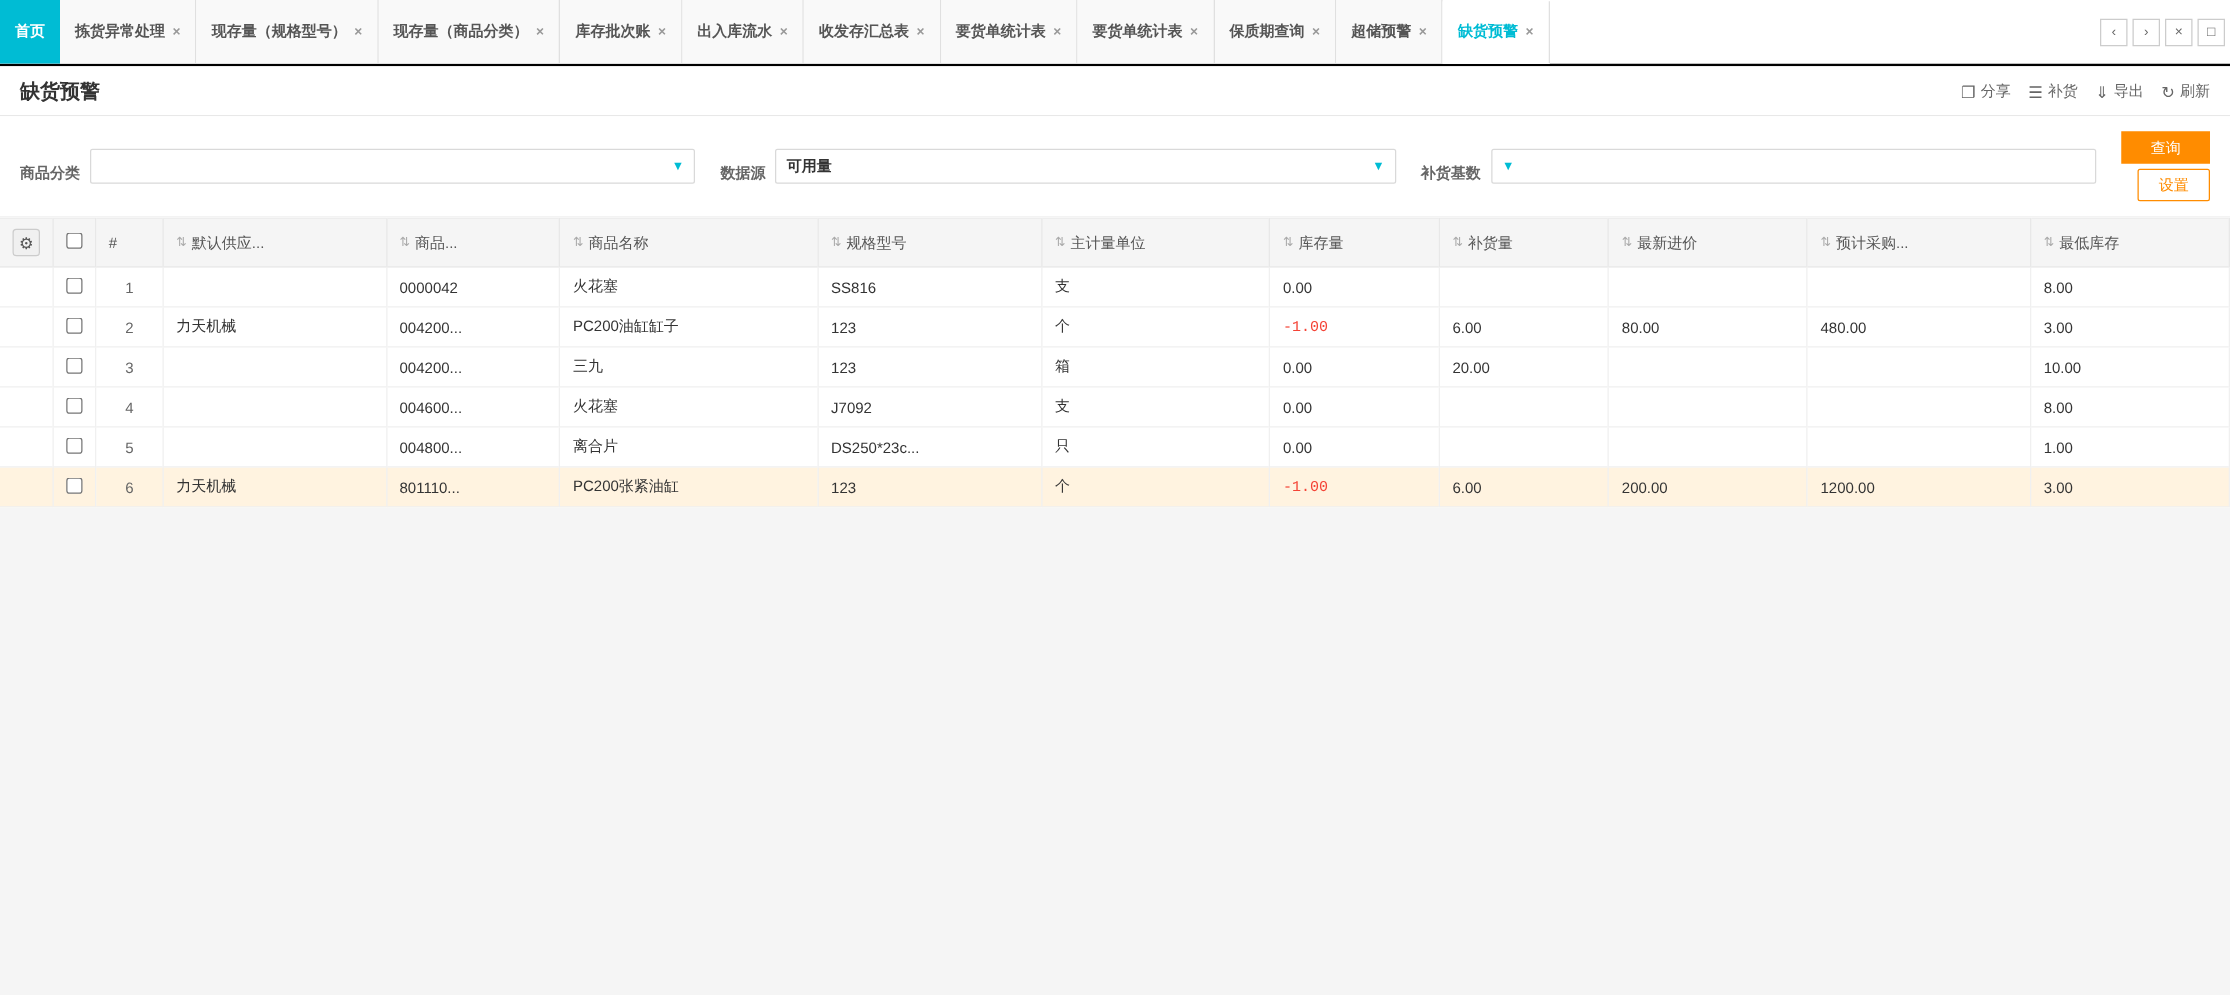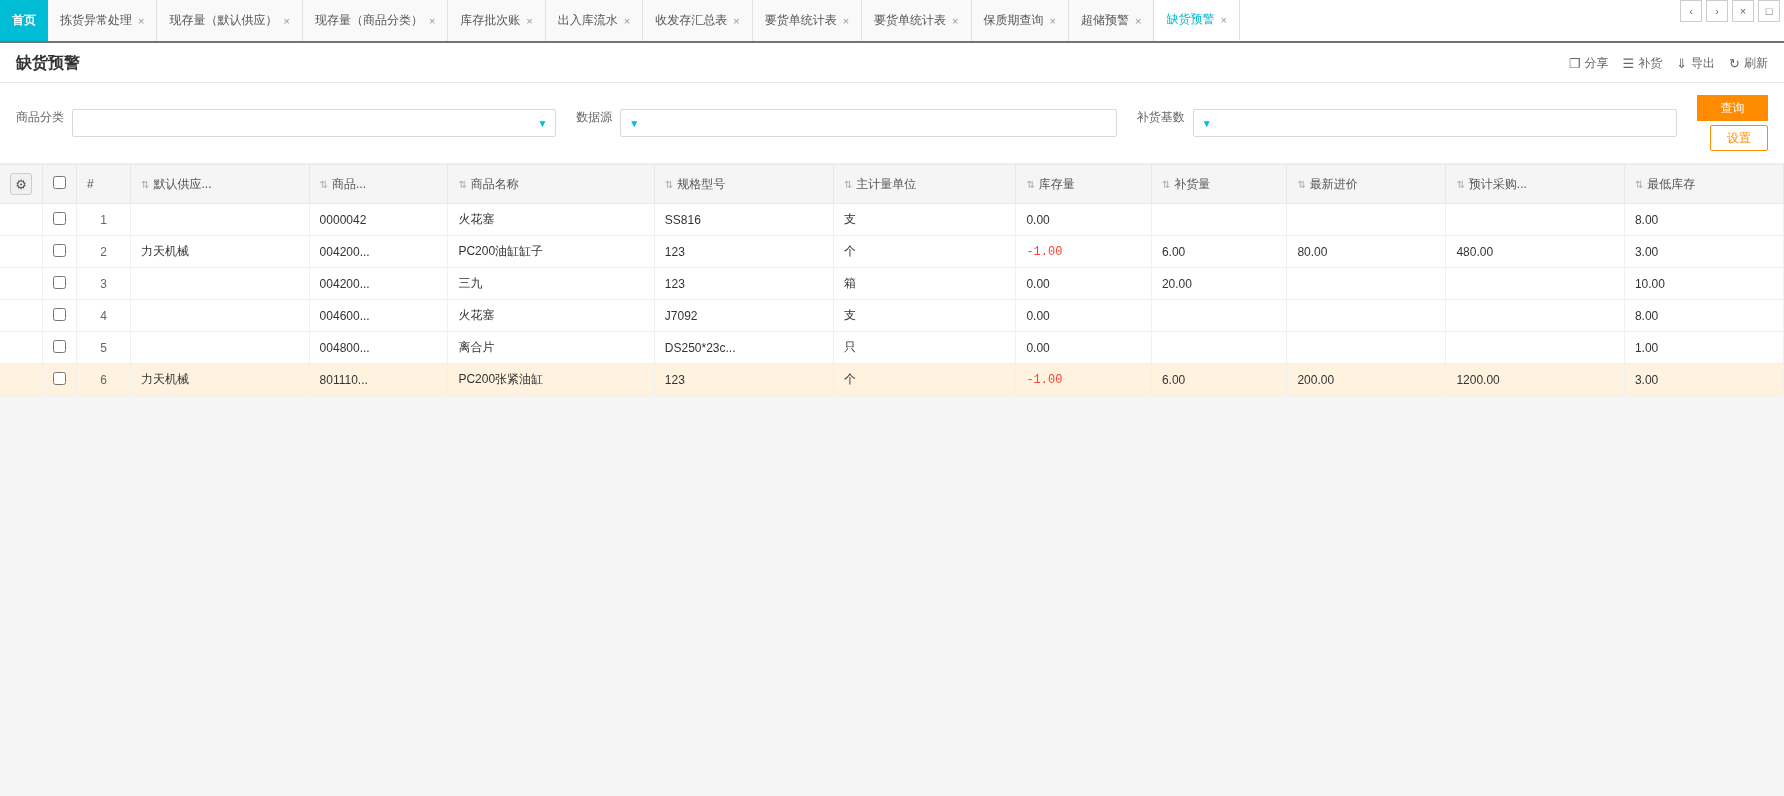--- a/index.html
+++ b/index.html
@@ -1,38 +1,39 @@
 <!DOCTYPE html>
 <html><head>
   <meta charset="utf-8">
   <style>
     * { box-sizing: border-box; margin: 0; padding: 0; }
     body { font-family: 'Microsoft YaHei', Arial, sans-serif; font-size: 13px; background: #f5f5f5; color: #333; overflow-x: hidden; }
 
     
     .tab-bar {
       display: flex;
-      align-items: flex-start;
-      background: #fff;
-      border-bottom: 2px solid #737373;
-      height: 43px;
+      align-items: center;
+      background: #fff;
+      border-bottom: 2px solid #000000;
+      height: 53px;
       overflow: hidden;
     }
     .tab-item {
       display: flex;
       align-items: center;
       padding: 0 12px;
       height: 100%;
       white-space: nowrap;
       cursor: pointer;
       font-size: 12px;
       color: #555;
       border-right: 1px solid #e0e0e0;
       background: #f9f9f9;
       position: relative;
+      font-weight: bold;
     }
     .tab-item.active {
       background: #fff;
       color: #00bcd4;
       border-bottom: 2px solid #fff;
       margin-bottom: -2px;
       z-index: 1;
     }
     .tab-item .close-btn {
       margin-left: 6px;
@@ -108,23 +109,24 @@
     .filter-row {
       display: flex;
       align-items: center;
       padding: 12px 16px;
       gap: 20px;
       background: #fff;
       border-bottom: 1px solid #f0f0f0;
     }
     .filter-item {
       display: flex;
-      align-items: flex-start;
+      align-items: flex-end;
       gap: 8px;
       flex: 1;
+      font-weight: bold;
     }
     .filter-label {
       font-size: 12px;
       color: #666;
       white-space: nowrap;
     }
     .filter-select {
       flex: 1;
       height: 28px;
       border: 1px solid #d9d9d9;
@@ -235,21 +237,21 @@
 
 <div class="tab-bar">
   <div class="tab-item home">
     <span>首页</span>
   </div>
   <div class="tab-item">
     <span>拣货异常处理</span>
     <span class="close-btn">×</span>
   </div>
   <div class="tab-item">
-    <span>现存量（默认供应）</span>
+    <span>现存量（规格型号）</span>
     <span class="close-btn">×</span>
   </div>
   <div class="tab-item">
     <span>现存量（商品分类）</span>
     <span class="close-btn">×</span>
   </div>
   <div class="tab-item">
     <span>库存批次账</span>
     <span class="close-btn">×</span>
   </div>
@@ -317,20 +319,21 @@
     <div class="filter-item">
       <span class="filter-label">商品分类</span>
       <div class="filter-select">
         <span class="filter-select-text"></span>
         <span class="filter-select-arrow">▼</span>
       </div>
     </div>
     <div class="filter-item">
       <span class="filter-label">数据源</span>
       <div class="filter-select">
+        <span class="filter-select-text">可用量</span>
         <span class="filter-select-arrow">▼</span>
       </div>
     </div>
     <div class="filter-item">
       <span class="filter-label">补货基数</span>
       <div class="filter-select">
         <span class="filter-select-arrow">▼</span>
       </div>
     </div>
     <div class="filter-actions">

